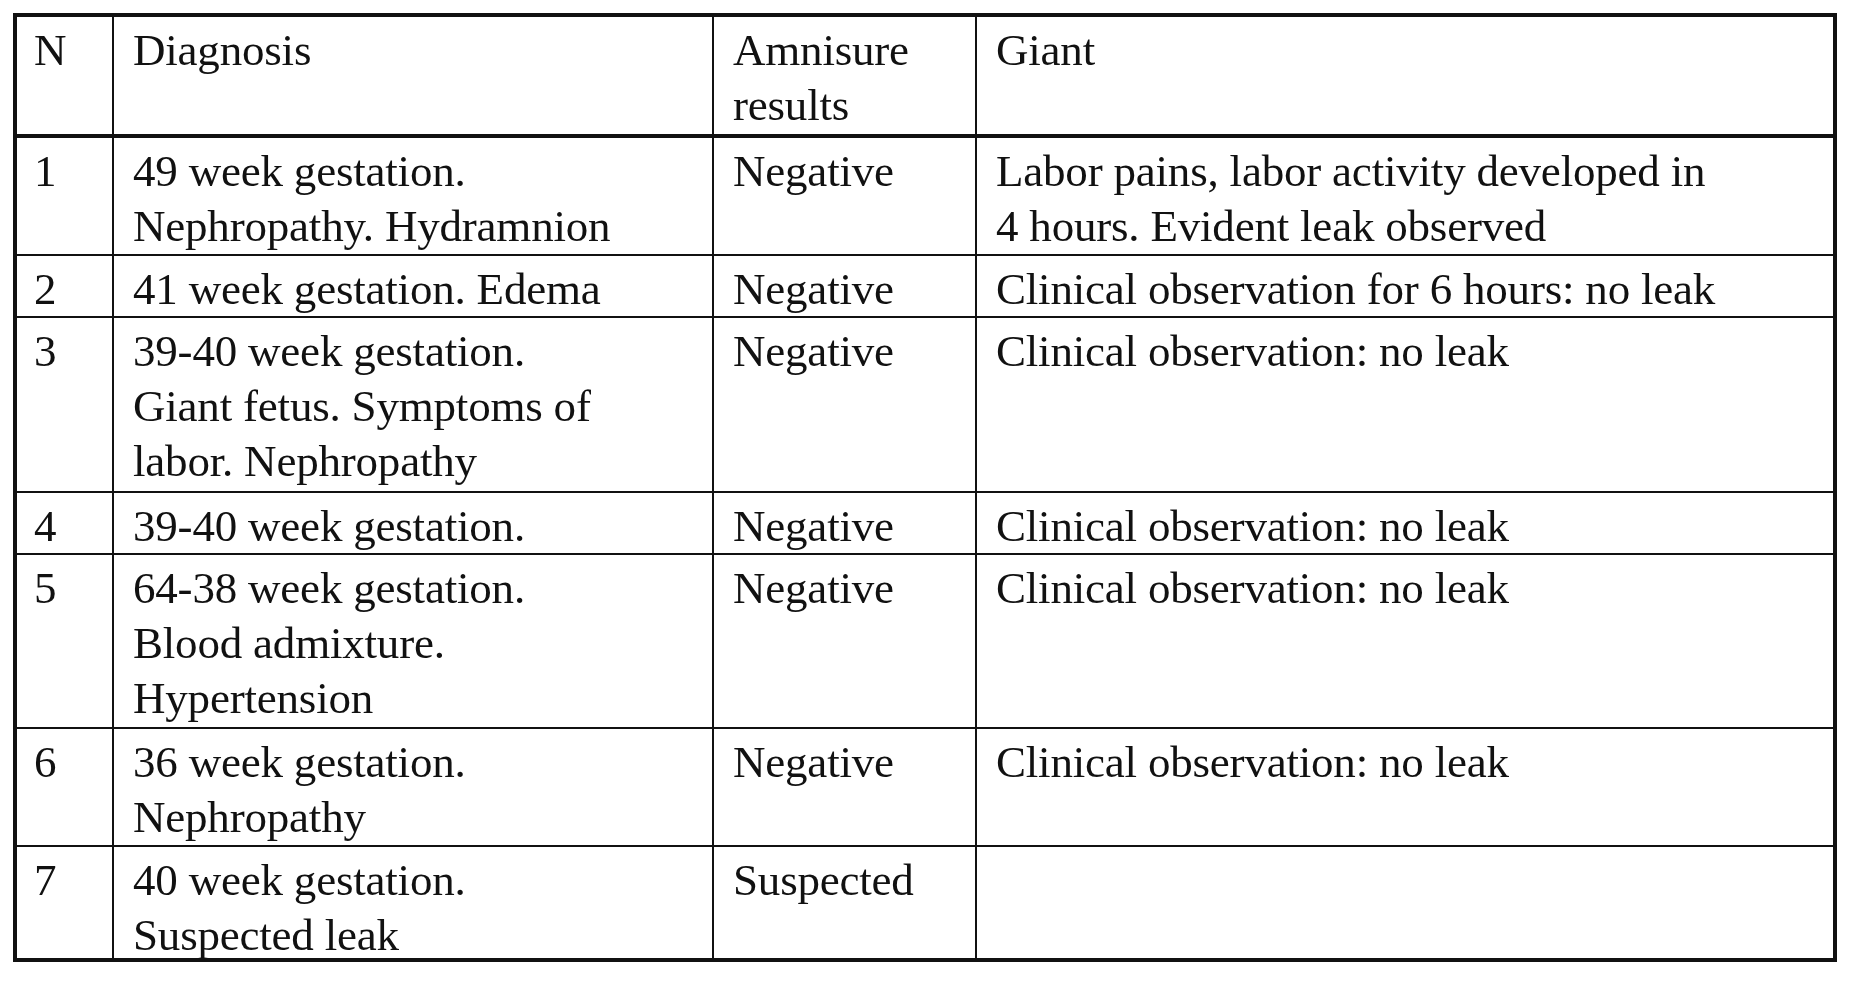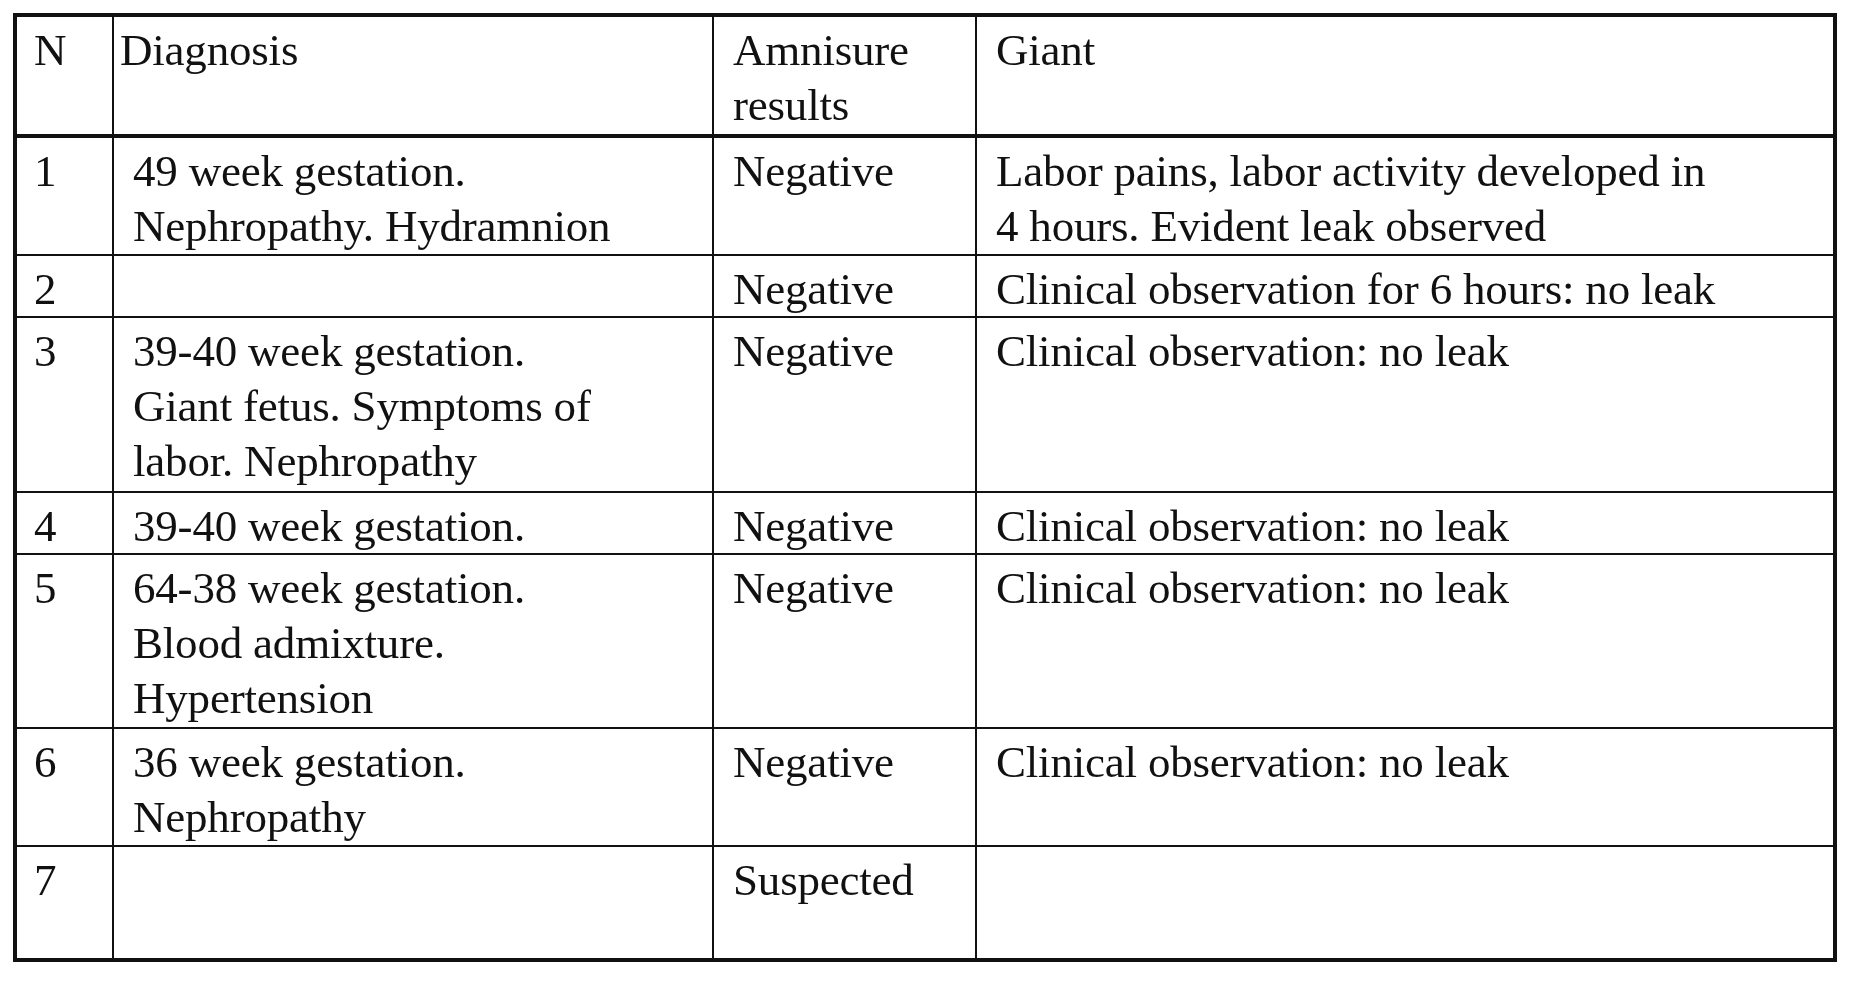--- a/index.html
+++ b/index.html
@@ -61,33 +61,34 @@
 
   <div class="hline thick" style="top:117px"></div>
   <div class="hline" style="top:237px"></div>
   <div class="hline" style="top:299px"></div>
   <div class="hline" style="top:474px"></div>
   <div class="hline" style="top:536px"></div>
   <div class="hline" style="top:710px"></div>
   <div class="hline" style="top:828px"></div>
 
   <div class="cell n" style="left:0;top:0;width:95px">N</div>
-  <div class="cell" style="left:84px;top:0;width:546px">Diagnosis</div>
+  <div class="cell" style="left:97px;top:0;width:546px">Diagnosis</div>
   <div class="cell" style="left:697px;top:0;width:261px">Amnisure
 results</div>
   <div class="cell" style="left:960px;top:0;width:860px">Giant</div>
 
   <div class="cell n" style="left:0;top:121px;width:95px">1</div>
   <div class="cell" style="left:97px;top:121px;width:598px">49 week gestation.
 Nephropathy. Hydramnion</div>
   <div class="cell" style="left:697px;top:121px;width:261px">Negative</div>
   <div class="cell" style="left:960px;top:121px;width:812px">Labor pains, labor activity developed in
 4 hours. Evident leak observed</div>
 
   <div class="cell n" style="left:0;top:239px;width:95px">2</div>
+  <div class="cell" style="left:97px;top:239px;width:598px">41 week gestation. Edema</div>
   <div class="cell" style="left:697px;top:239px;width:261px">Negative</div>
   <div class="cell" style="left:960px;top:239px;width:1006px">Clinical observation for 6 hours: no leak</div>
 
   <div class="cell n" style="left:0;top:301px;width:95px">3</div>
   <div class="cell" style="left:97px;top:301px;width:598px">39-40 week gestation.
 Giant fetus. Symptoms of
 labor. Nephropathy</div>
   <div class="cell" style="left:697px;top:301px;width:261px">Negative</div>
   <div class="cell" style="left:960px;top:301px;width:860px">Clinical observation: no leak</div>
 
@@ -103,14 +104,16 @@
   <div class="cell" style="left:697px;top:538px;width:261px">Negative</div>
   <div class="cell" style="left:960px;top:538px;width:860px">Clinical observation: no leak</div>
 
   <div class="cell n" style="left:0;top:712px;width:95px">6</div>
   <div class="cell" style="left:97px;top:712px;width:598px">36 week gestation.
 Nephropathy</div>
   <div class="cell" style="left:697px;top:712px;width:261px">Negative</div>
   <div class="cell" style="left:960px;top:712px;width:860px">Clinical observation: no leak</div>
 
   <div class="cell n" style="left:0;top:830px;width:95px">7</div>
+  <div class="cell" style="left:97px;top:830px;width:598px">40 week gestation.
+Suspected leak</div>
   <div class="cell" style="left:697px;top:830px;width:261px">Suspected</div>
 </div>
 
 </body></html>

